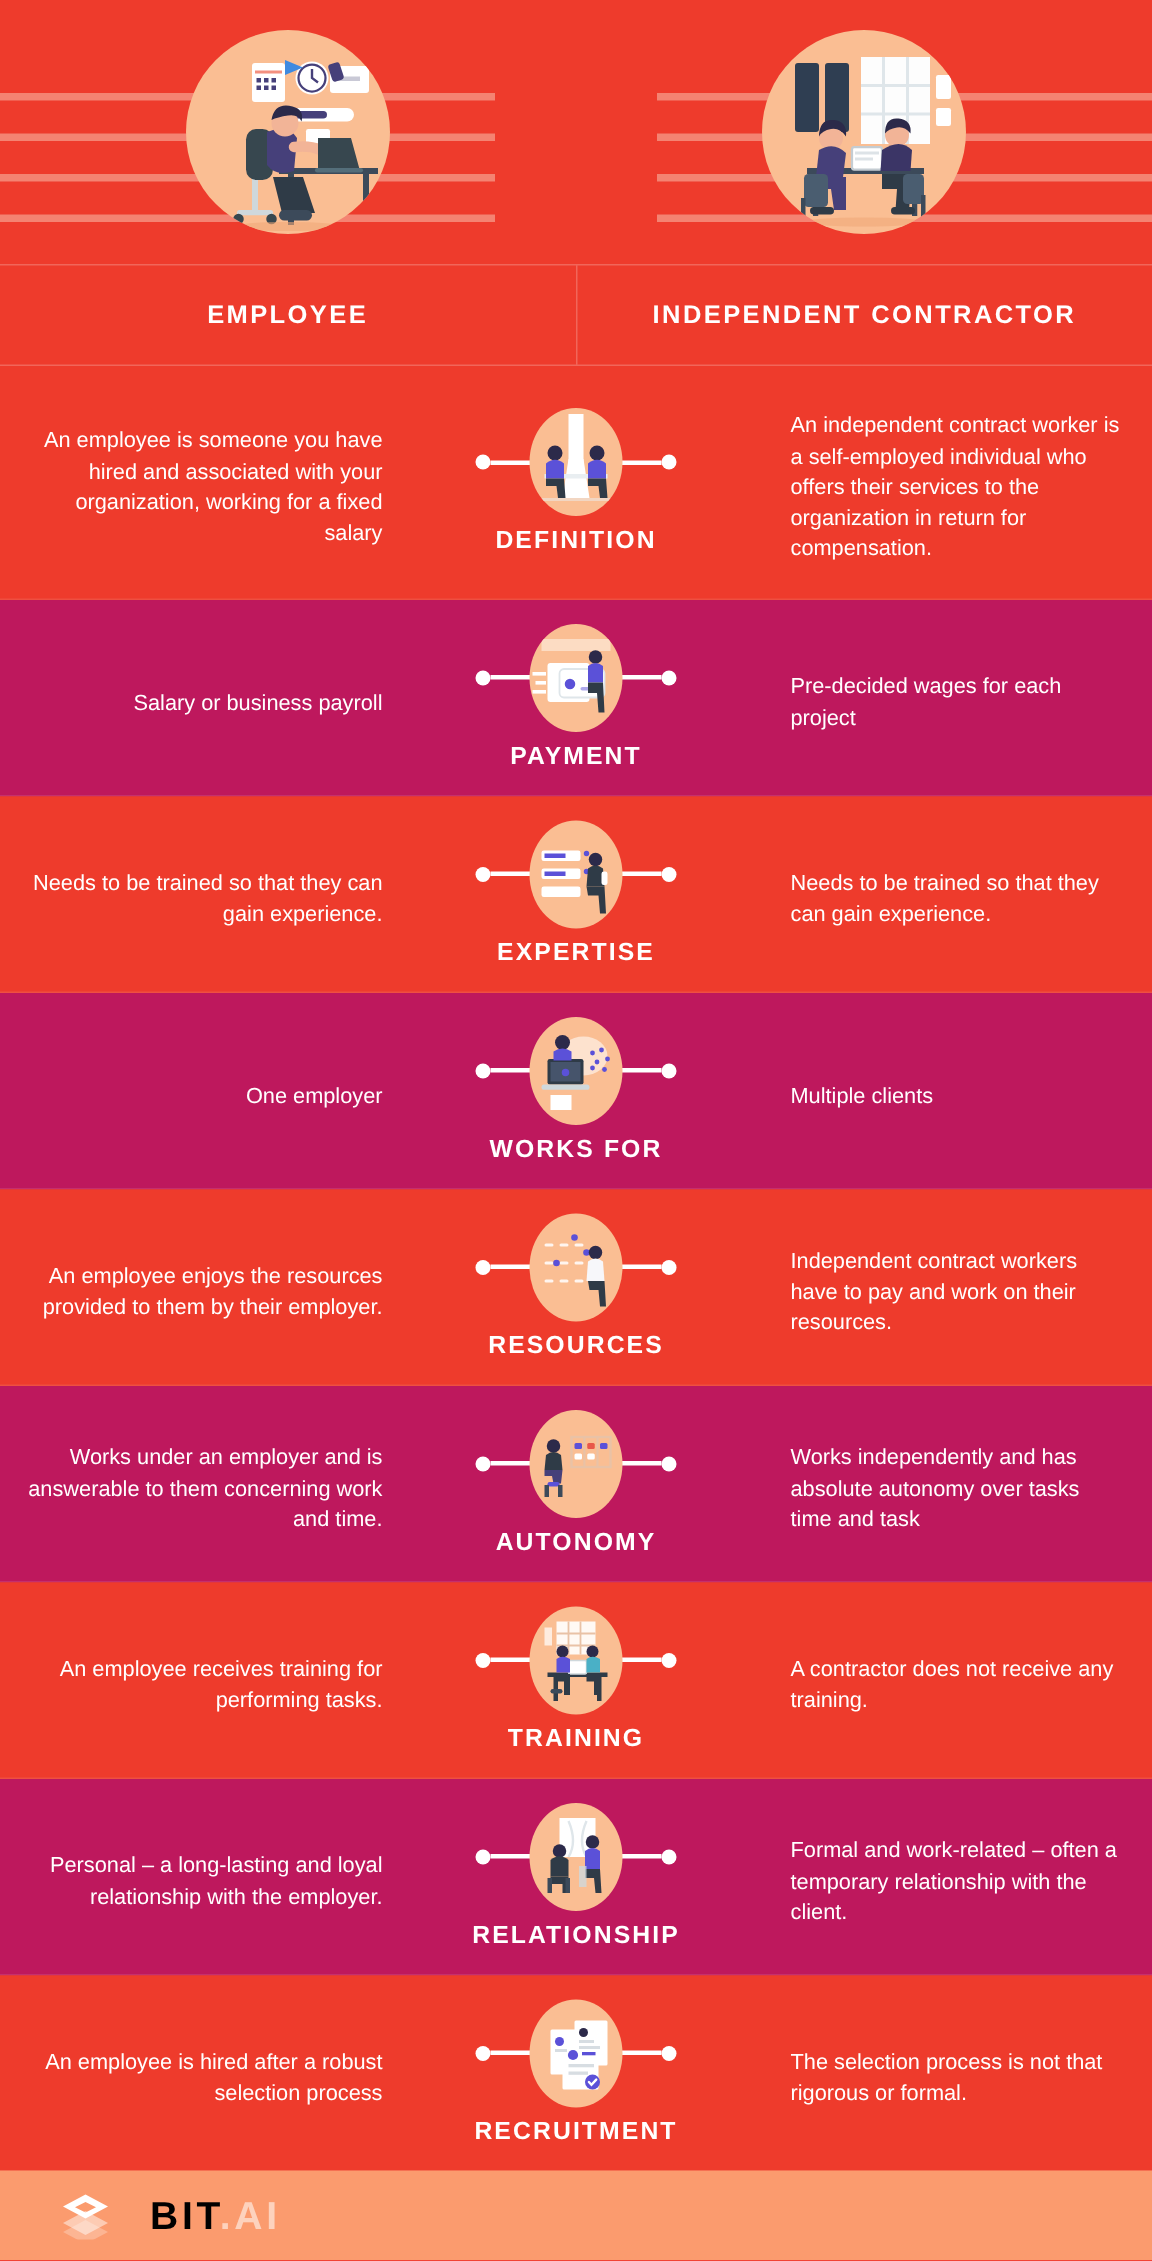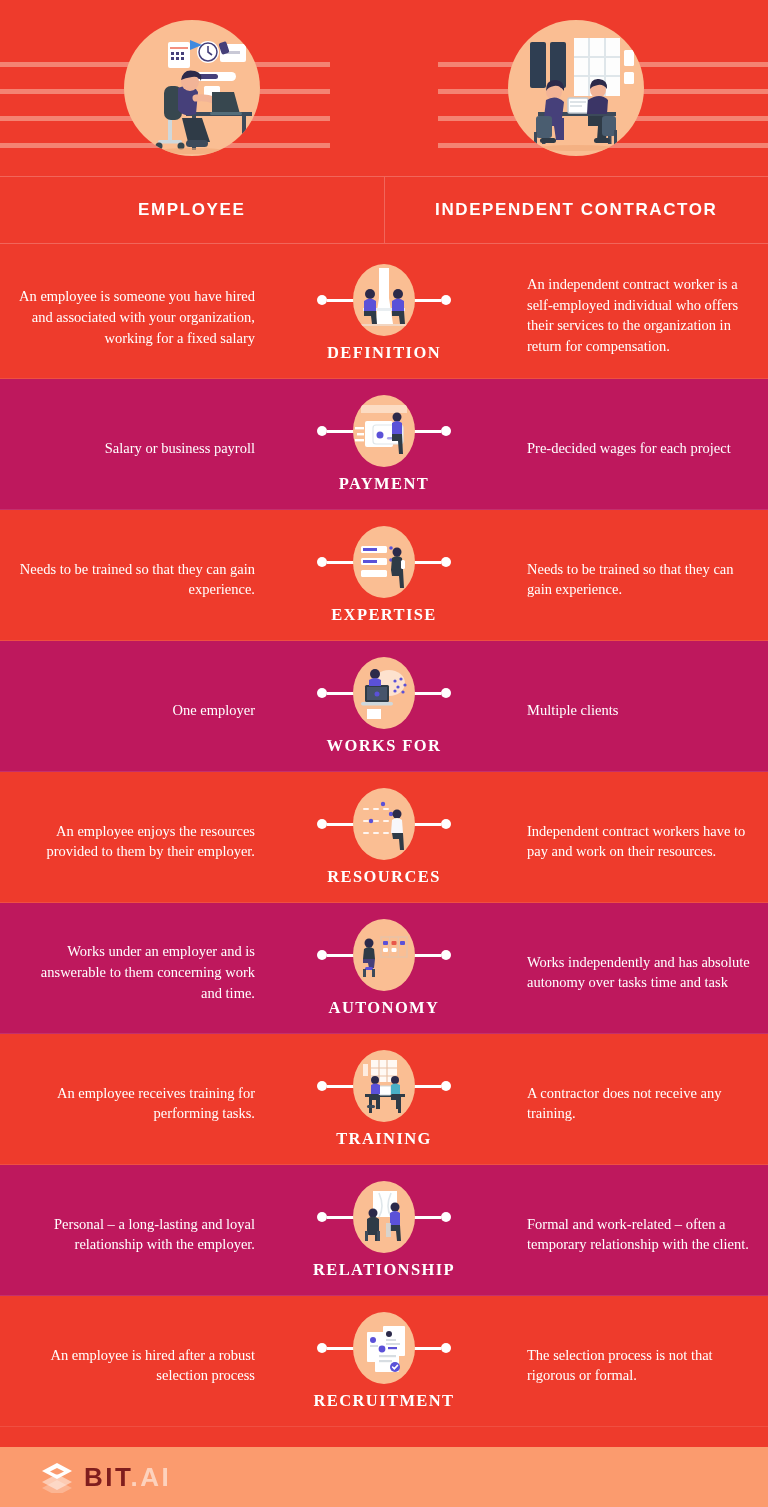--- a/index.html
+++ b/index.html
@@ -87,25 +87,24 @@
   .header-cell + .header-cell {
     border-left: 1px solid rgba(255,255,255,.22);
   }
 
   
   .rows { display: block; }
 
   .crow {
     position: relative;
     display: flex;
-    align-items: flex-end;
+    align-items: center;
     min-height: 130px;
     padding: 0;
     border-bottom: 1px solid rgba(255,255,255,.10);
-    font-family: Liberation Serif, serif;
   }
   .crow.dark  { background: #EE3B2C; }
   .crow.light { background: #be185d; }
 
   .cell {
     width: 255px;
     flex: none;
     color: #ffffff;
     font-size: 14.5px;
     line-height: 1.42;
@@ -195,21 +194,21 @@
     gap: 10px;
   }
   .logo-mark { width: 34px; height: 32px; flex: none; }
   .logo-text {
     font-size: 26px;
     font-weight: 700;
     letter-spacing: 2.5px;
     line-height: 1;
     white-space: nowrap;
   }
-  .logo-bit { color: #7f1d1d; }
+  .logo-bit { color: #000000; margin-left: 16px; }
   .logo-ai  { color: rgba(255,255,255,.55); }
   .footer-tag {
     margin-left: 20px;
     color: #ffffff;
     font-size: 19px;
     letter-spacing: .1px;
     white-space: nowrap;
   }
 </style>
 </head>

